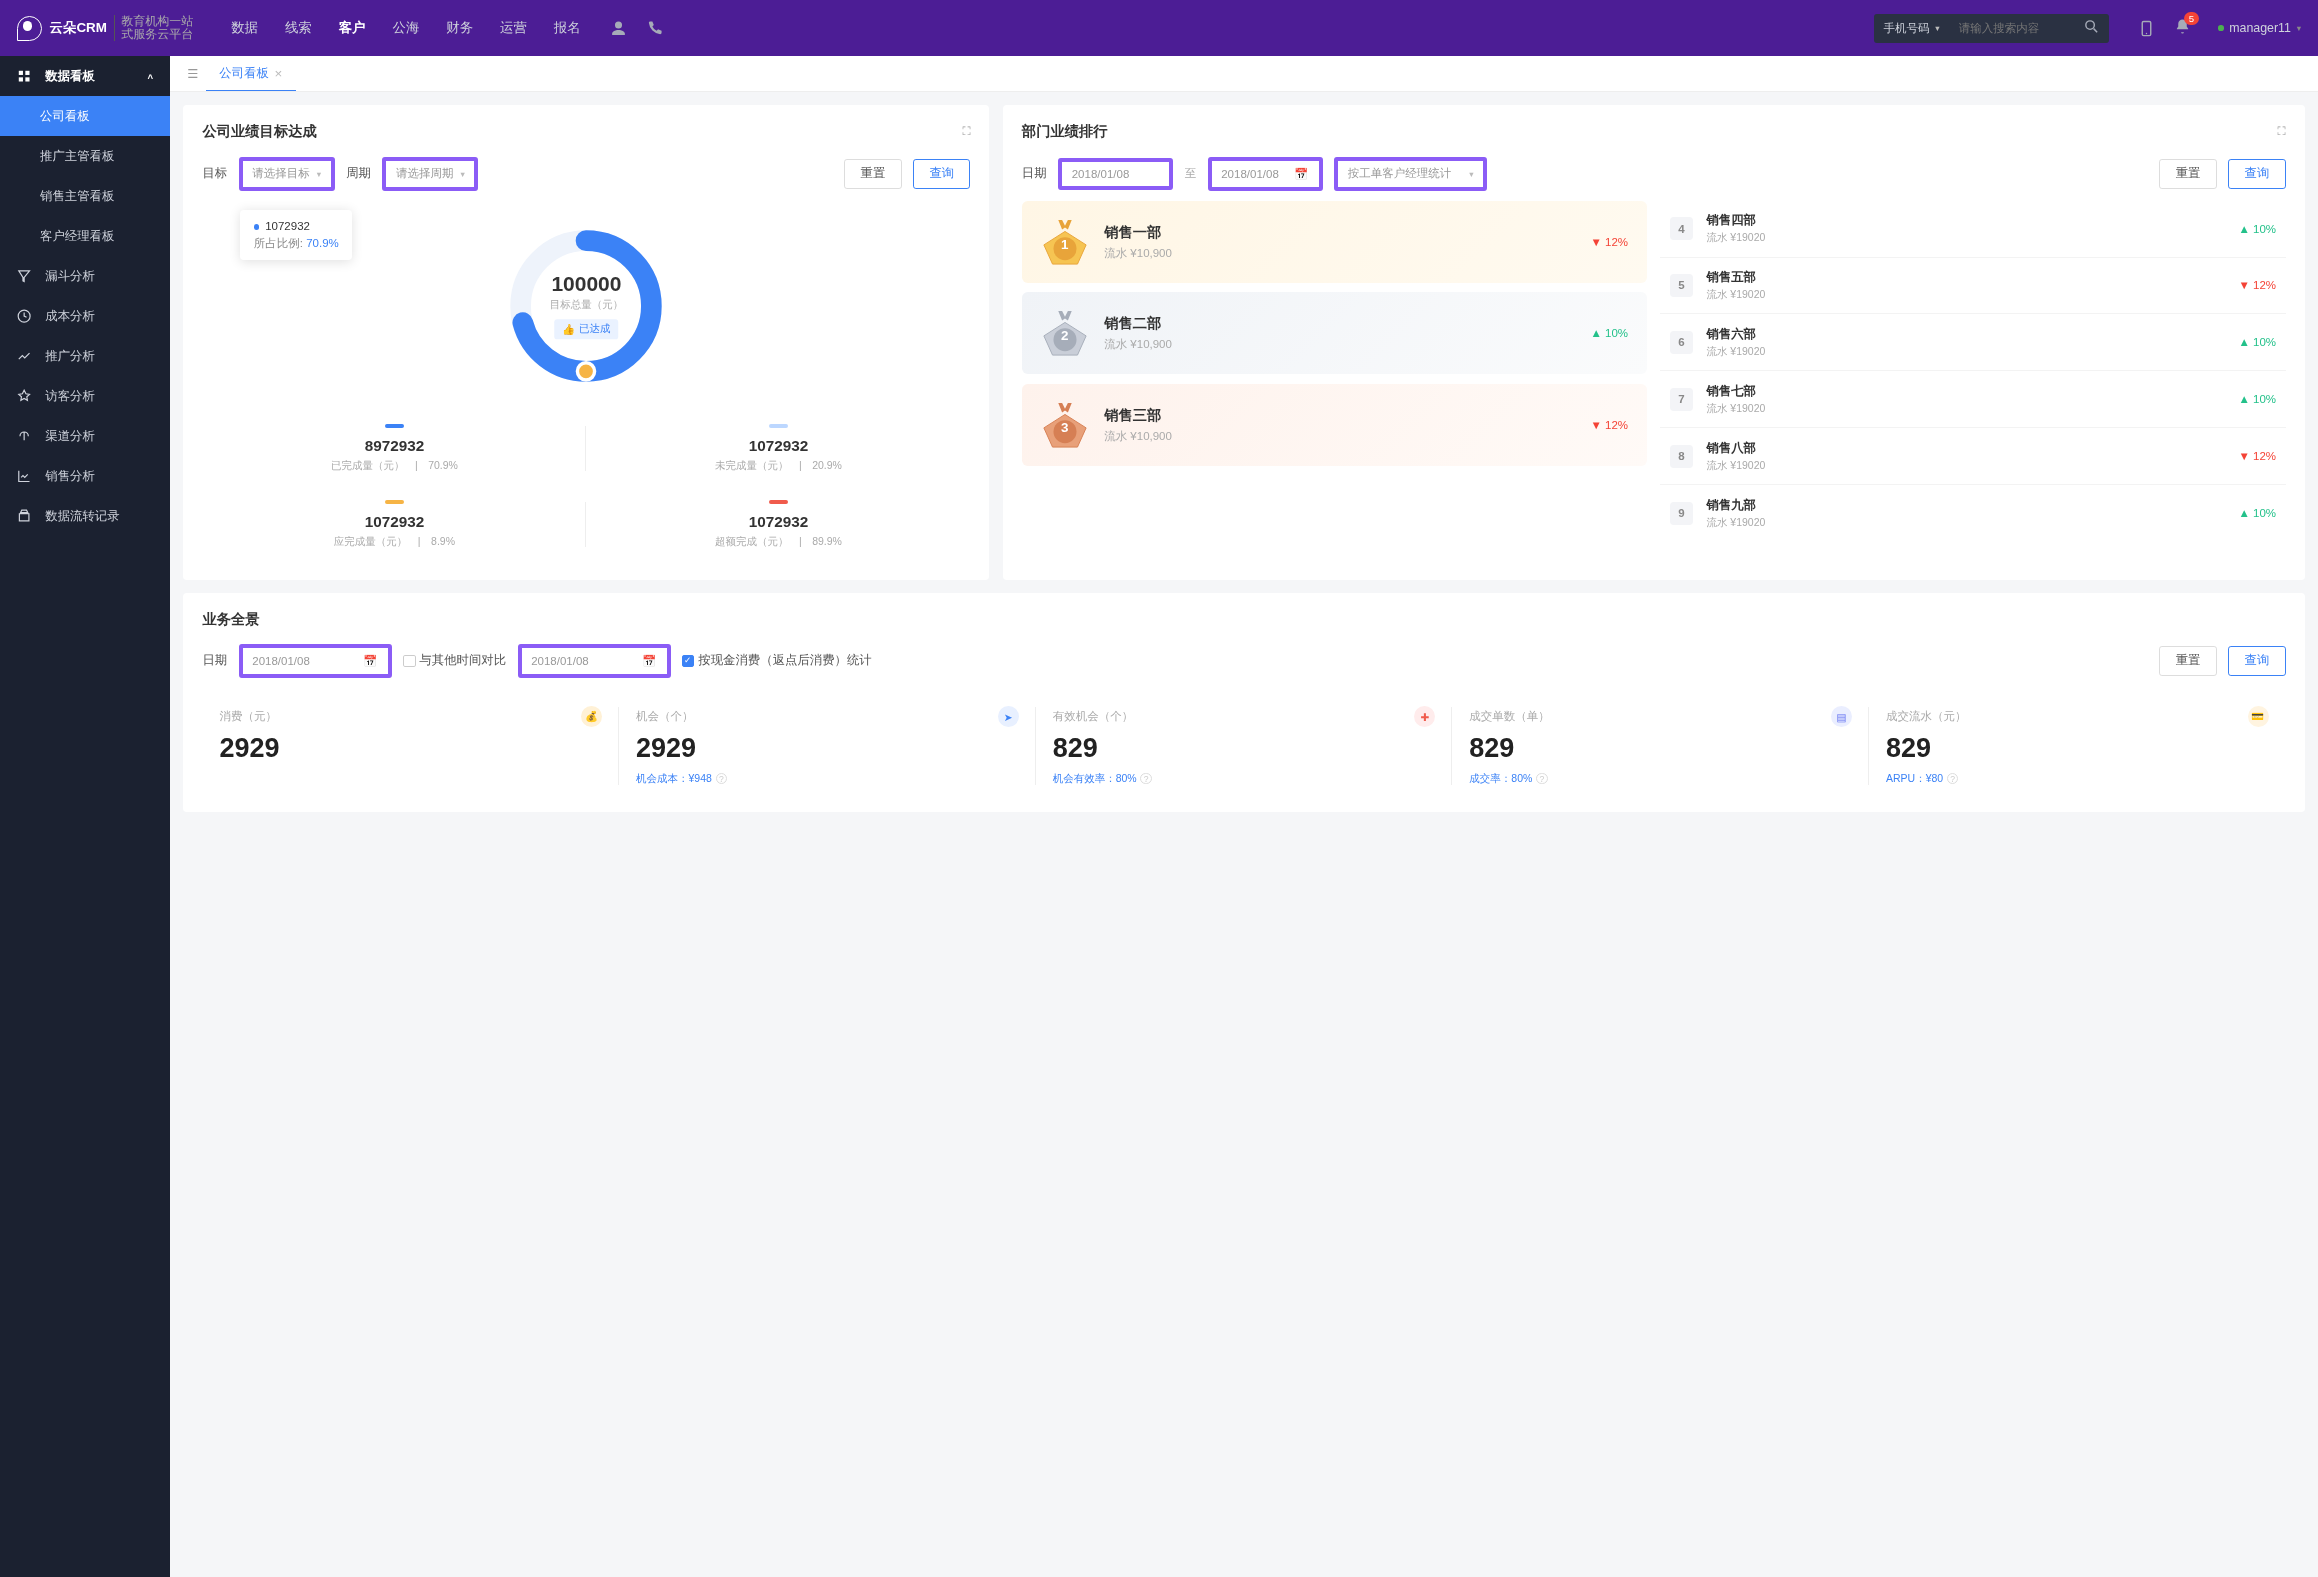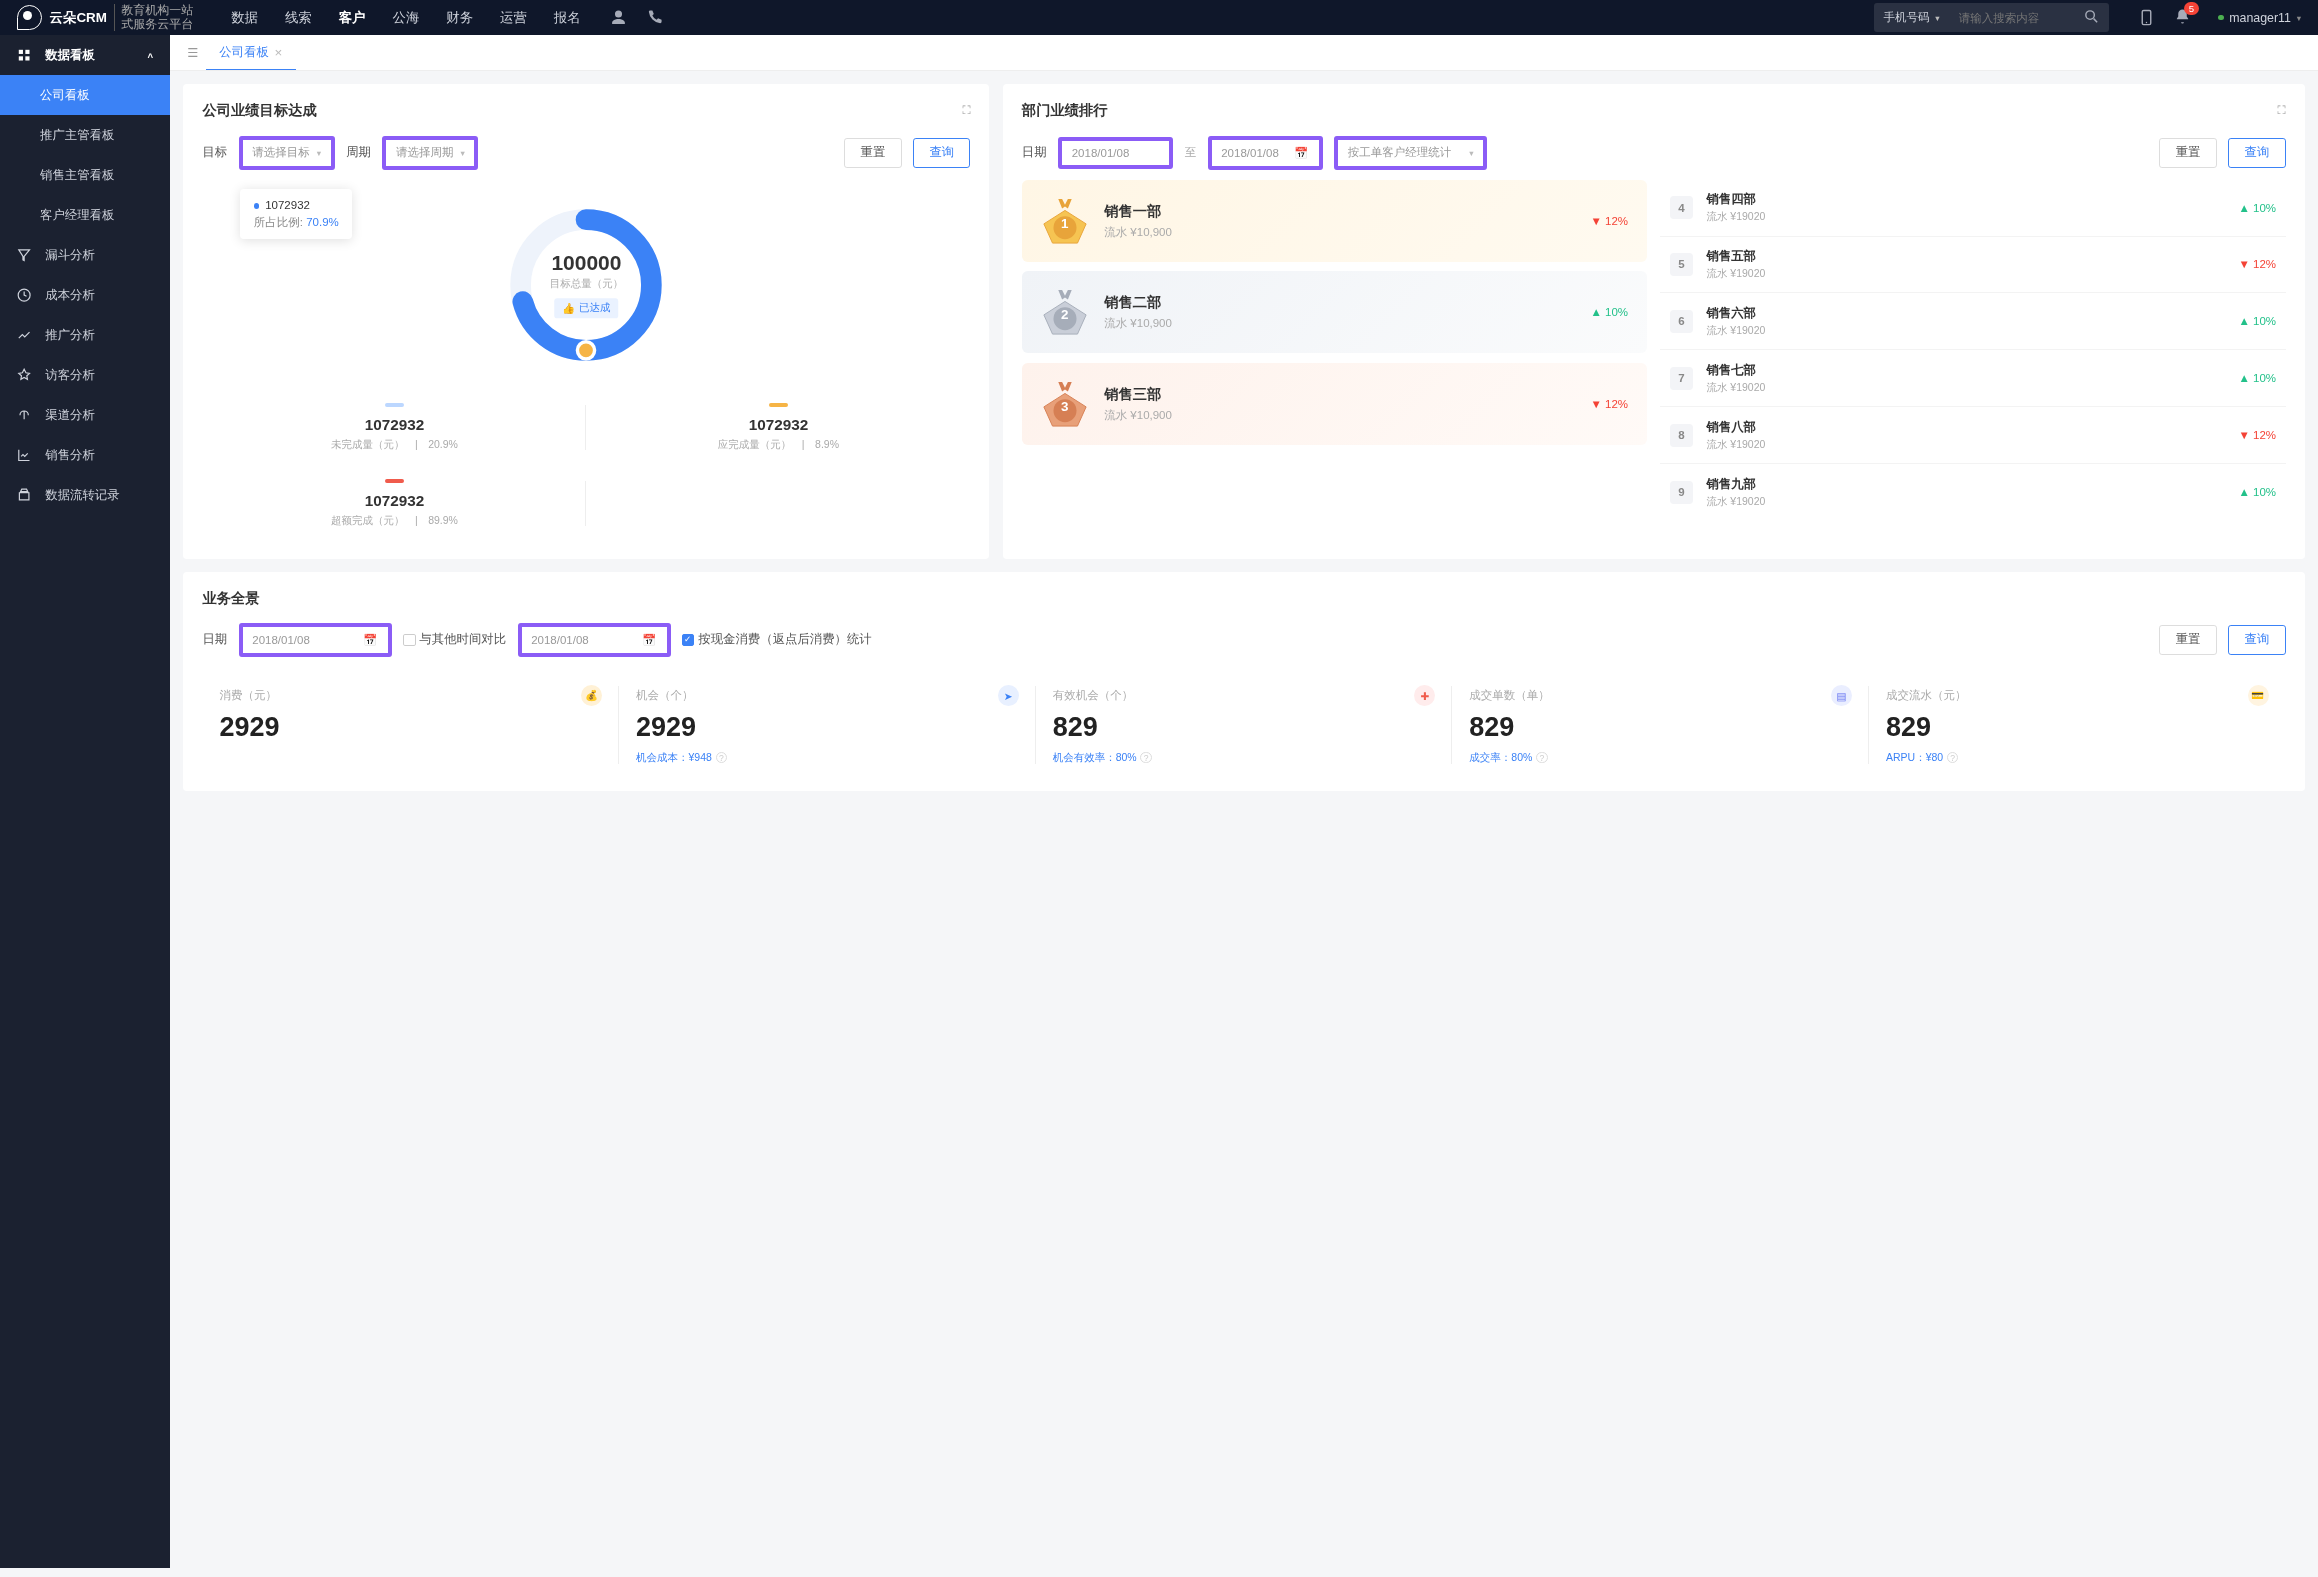--- a/index.html
+++ b/index.html
@@ -1,17 +1,17 @@
 <!DOCTYPE html>
 <html><head>
 <meta charset="utf-8">
 <style>
 *{box-sizing:border-box;margin:0;padding:0;font-family:-apple-system,BlinkMacSystemFont,"PingFang SC","Microsoft YaHei",sans-serif}
 body{background:#f5f6f8;color:#333;font-size:12.4px}
-.topbar{height:35px;background:#0f172a;display:flex;align-items:center;padding:16px 17px;color:#cfd3dc}
+.topbar{height:56px;background:#4c1d95;display:flex;align-items:center;padding:16px 17px;color:#cfd3dc}
 .logo{display:flex;align-items:center;gap:7.6px;margin-right:38px}
 .logo-mark{width:25px;height:25px;border:1.9px solid #fff;border-radius:50% 50% 50% 0;position:relative}
 .logo-mark::after{content:"";position:absolute;width:9.6px;height:9.6px;background:#fff;border-radius:50%;top:4.8px;left:4.8px}
 .logo-text{font-size:13.4px;font-weight:600;color:#fff}
 .logo-sub{font-size:12px;border-left:1px solid #555;padding-left:5.7px;line-height:1.1;color:#aaa}
 .topnav{display:flex;gap:27px;flex:0 0 auto}
 .topnav a{color:#cfd3dc;text-decoration:none;font-size:13.4px;cursor:pointer}
 .topnav a.active{color:#fff;font-weight:600}
 .top-spacer{flex:1}
 .top-icons{display:flex;align-items:center;gap:19px;margin-left:29px}
@@ -271,20 +271,25 @@
               <div class="big">100000</div>
               <div class="lbl">目标总量（元）</div>
               <div class="tag">
                   <span>👍</span>
                   <span>已达成</span>
                 </div>
             </div>
           </div>
           <div class="metrics" id="goal-metrics">
               <div class="metric">
+                <div class="bar" style="background:#3b82f6"></div>
+                <div class="val">8972932</div>
+                <div class="desc">已完成量（元）　|　70.9%</div>
+              </div>
+              <div class="metric">
                 <div class="bar" style="background:#bcd7ff"></div>
                 <div class="val">1072932</div>
                 <div class="desc">未完成量（元）　|　20.9%</div>
               </div>
               <div class="metric">
                 <div class="bar" style="background:#f6b445"></div>
                 <div class="val">1072932</div>
                 <div class="desc">应完成量（元）　|　8.9%</div>
               </div>
               <div class="metric">

